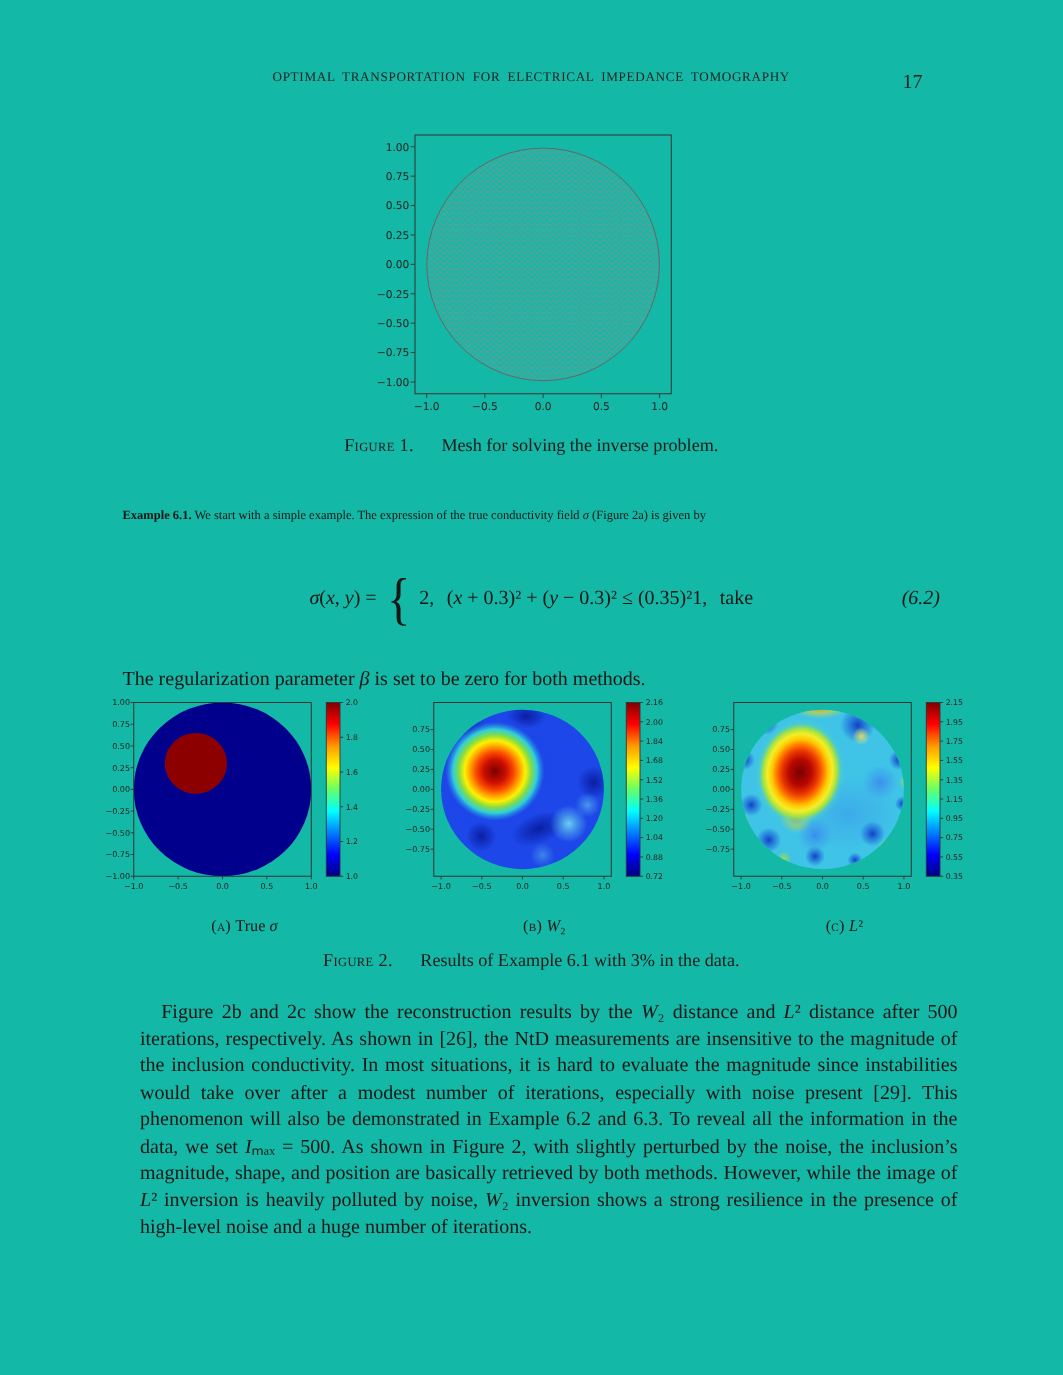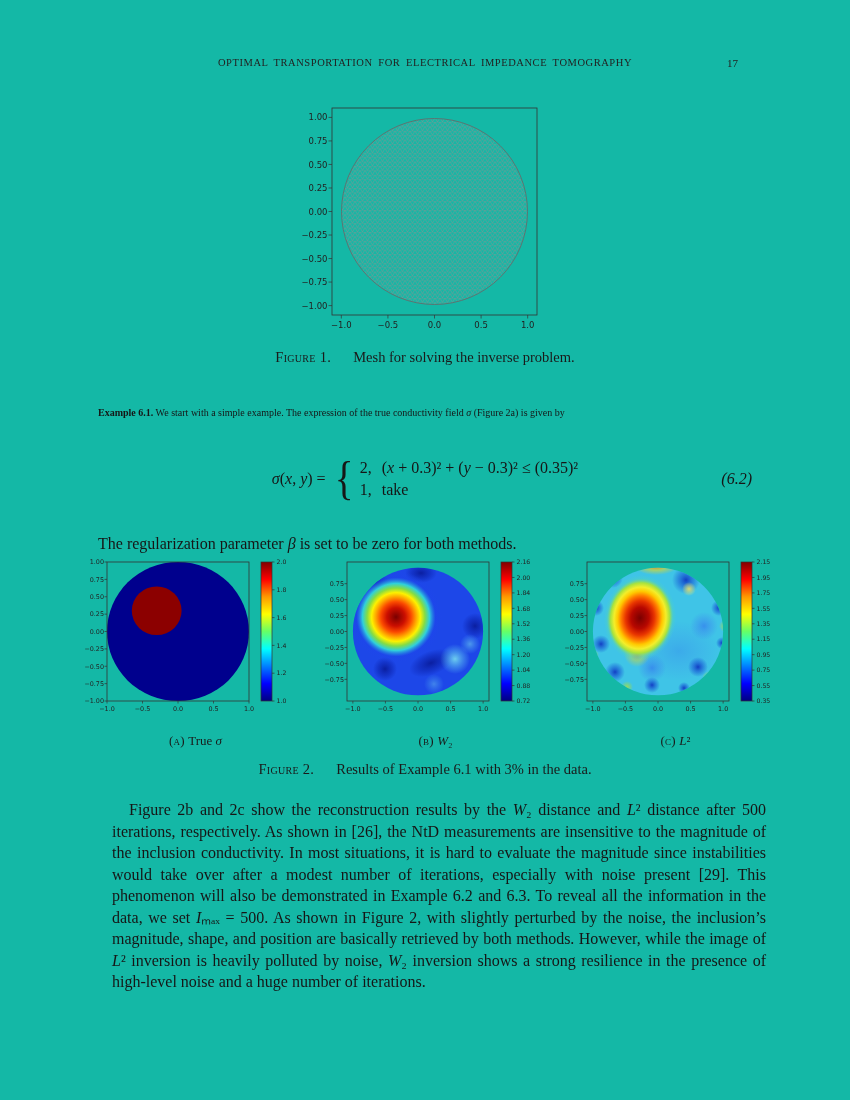--- a/index.html
+++ b/index.html
@@ -2,37 +2,37 @@
 <html><head>
 <meta charset="utf-8">
 <style>
   html,body{margin:0;padding:0;background:#fff;}
   .page{position:relative;width:848px;height:1100px;background:#14b8a6;
         font-family:"Liberation Serif",serif;color:#161616;overflow:hidden;padding-left:12px;}
 
   
   .runhead{position:absolute;top:57px;left:98px;width:654px;height:16px;}
   .runhead-title{display:block;text-align:center;font-size:10.5px;letter-spacing:.55px;word-spacing:2.5px;color:#222;}
-  .runhead-page{position:absolute;right:14px;top:0;font-size:11px;color:#222;}
+  .runhead-page{position:absolute;right:14px;top:0;font-size:16px;color:#222;}
 
   
   .fig1-wrap{position:absolute;top:100px;left:0;width:850px;display:flex;justify-content:center;}
   .caption{position:absolute;left:98px;width:654px;text-align:center;font-size:14.5px;color:#1a1a1a;}
   .cap1{top:349px;}
   .cap2{top:761px;}
   .caption .caplabel{font-variant:small-caps;margin-right:22px;letter-spacing:.3px;}
 
   
   .example{position:absolute;top:402px;left:98px;width:654px;font-size:10px;line-height:21.5px;text-align:justify;}
 
   
   .equation{position:absolute;top:447px;left:98px;width:654px;height:64px;}
   .eq-body{position:absolute;left:0;top:0;width:100%;height:100%;display:flex;align-items:center;justify-content:center;font-size:16px;}
   .eq-brace{font-size:46px;line-height:46px;transform:scaleX(.85);margin:0 5px 0 7px;font-weight:400;color:#161616;}
-  .eq-cases{display:flex;flex-direction:column;}
+  .eq-cases{display:flex;flex-direction:row;}
   .eq-row{line-height:22px;white-space:pre;}
   .eq-val{display:inline-block;min-width:22px;}
   .eq-num{position:absolute;right:0;top:50%;transform:translateY(-50%);font-size:16px;font-style:italic;}
 
   .regline{position:absolute;top:507px;left:98px;width:654px;font-size:16px;margin-top:28px;}
 
   
   .fig2-row{position:absolute;top:556px;left:0;width:850px;display:flex;justify-content:center;gap:8px;}
   .subplot{display:flex;flex-direction:column;align-items:center;}
   .subcap{margin-top:7px;font-size:13px;color:#1a1a1a;margin-left:21px;}

